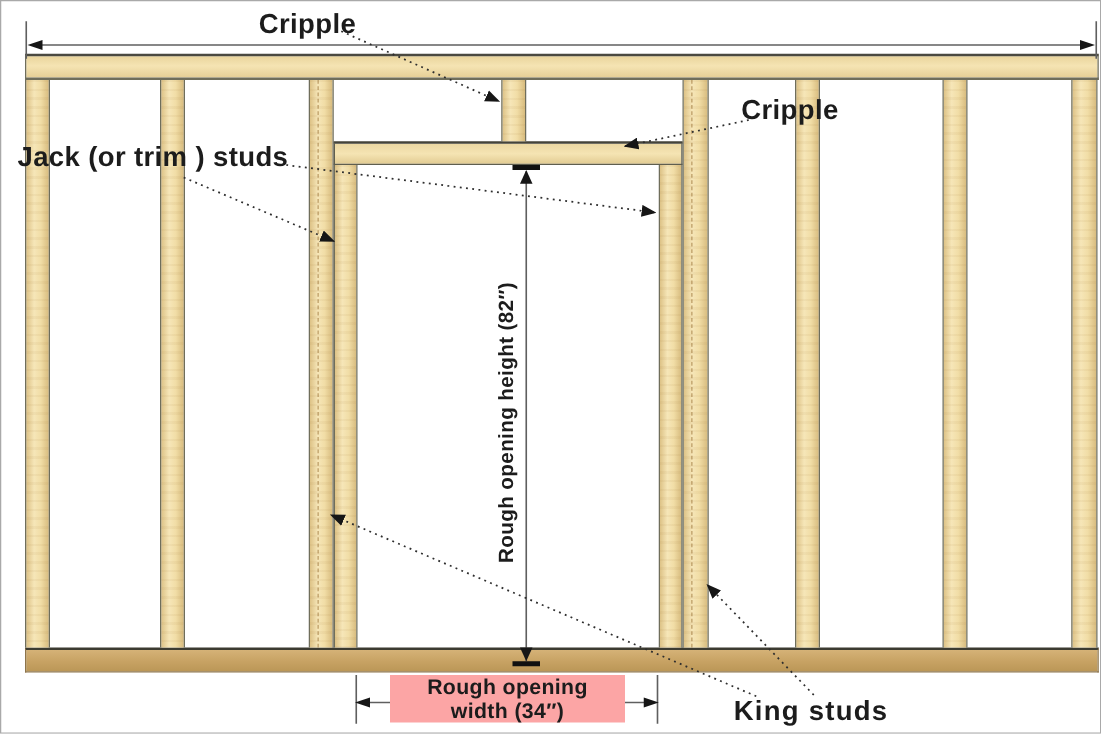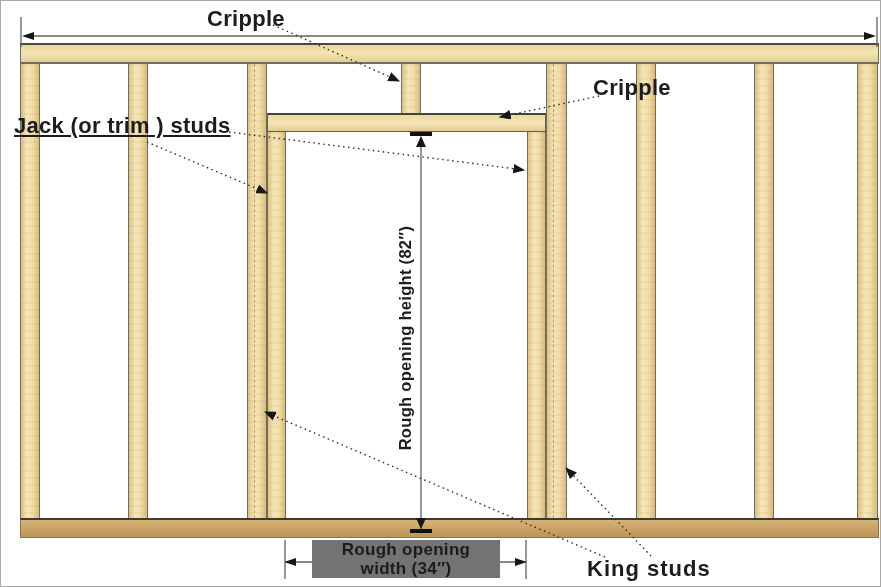--- a/index.html
+++ b/index.html
@@ -40,27 +40,27 @@
     background:linear-gradient(180deg,#ecd8a2 0%,#f5e4b3 50%,#e2cc93 100%);
     border:1px solid #5f5e4e;border-top:2px solid #45443a;
   }
   
   svg.overlay{position:absolute;left:0;top:0;pointer-events:none;}
   
   .label{
     position:absolute;font-weight:700;font-size:22px;line-height:21px;
     color:#1c1c1c;white-space:nowrap;letter-spacing:0.3px;
   }
-  .label.two-line{white-space:normal;text-decoration:underline;}
+  .label.two-line{white-space:normal;}
   .label-height{
     left:260px;top:325px;width:292px;height:24px;text-align:center;
     transform:rotate(-90deg);transform-origin:50% 50%;font-size:16.5px;
   }
   .label-width{
-    left:311px;top:539px;width:188px;text-align:center;background:#737373;
+    left:311px;top:539px;width:188px;text-align:center;background:#fca5a5;
     font-size:17px;line-height:19px;white-space:nowrap;
   }
   .label-king{letter-spacing:1px;}
 </style>
 </head>
 <body>
 
 <div class="canvas">
 
   <div class="lumber plate-top"></div>

